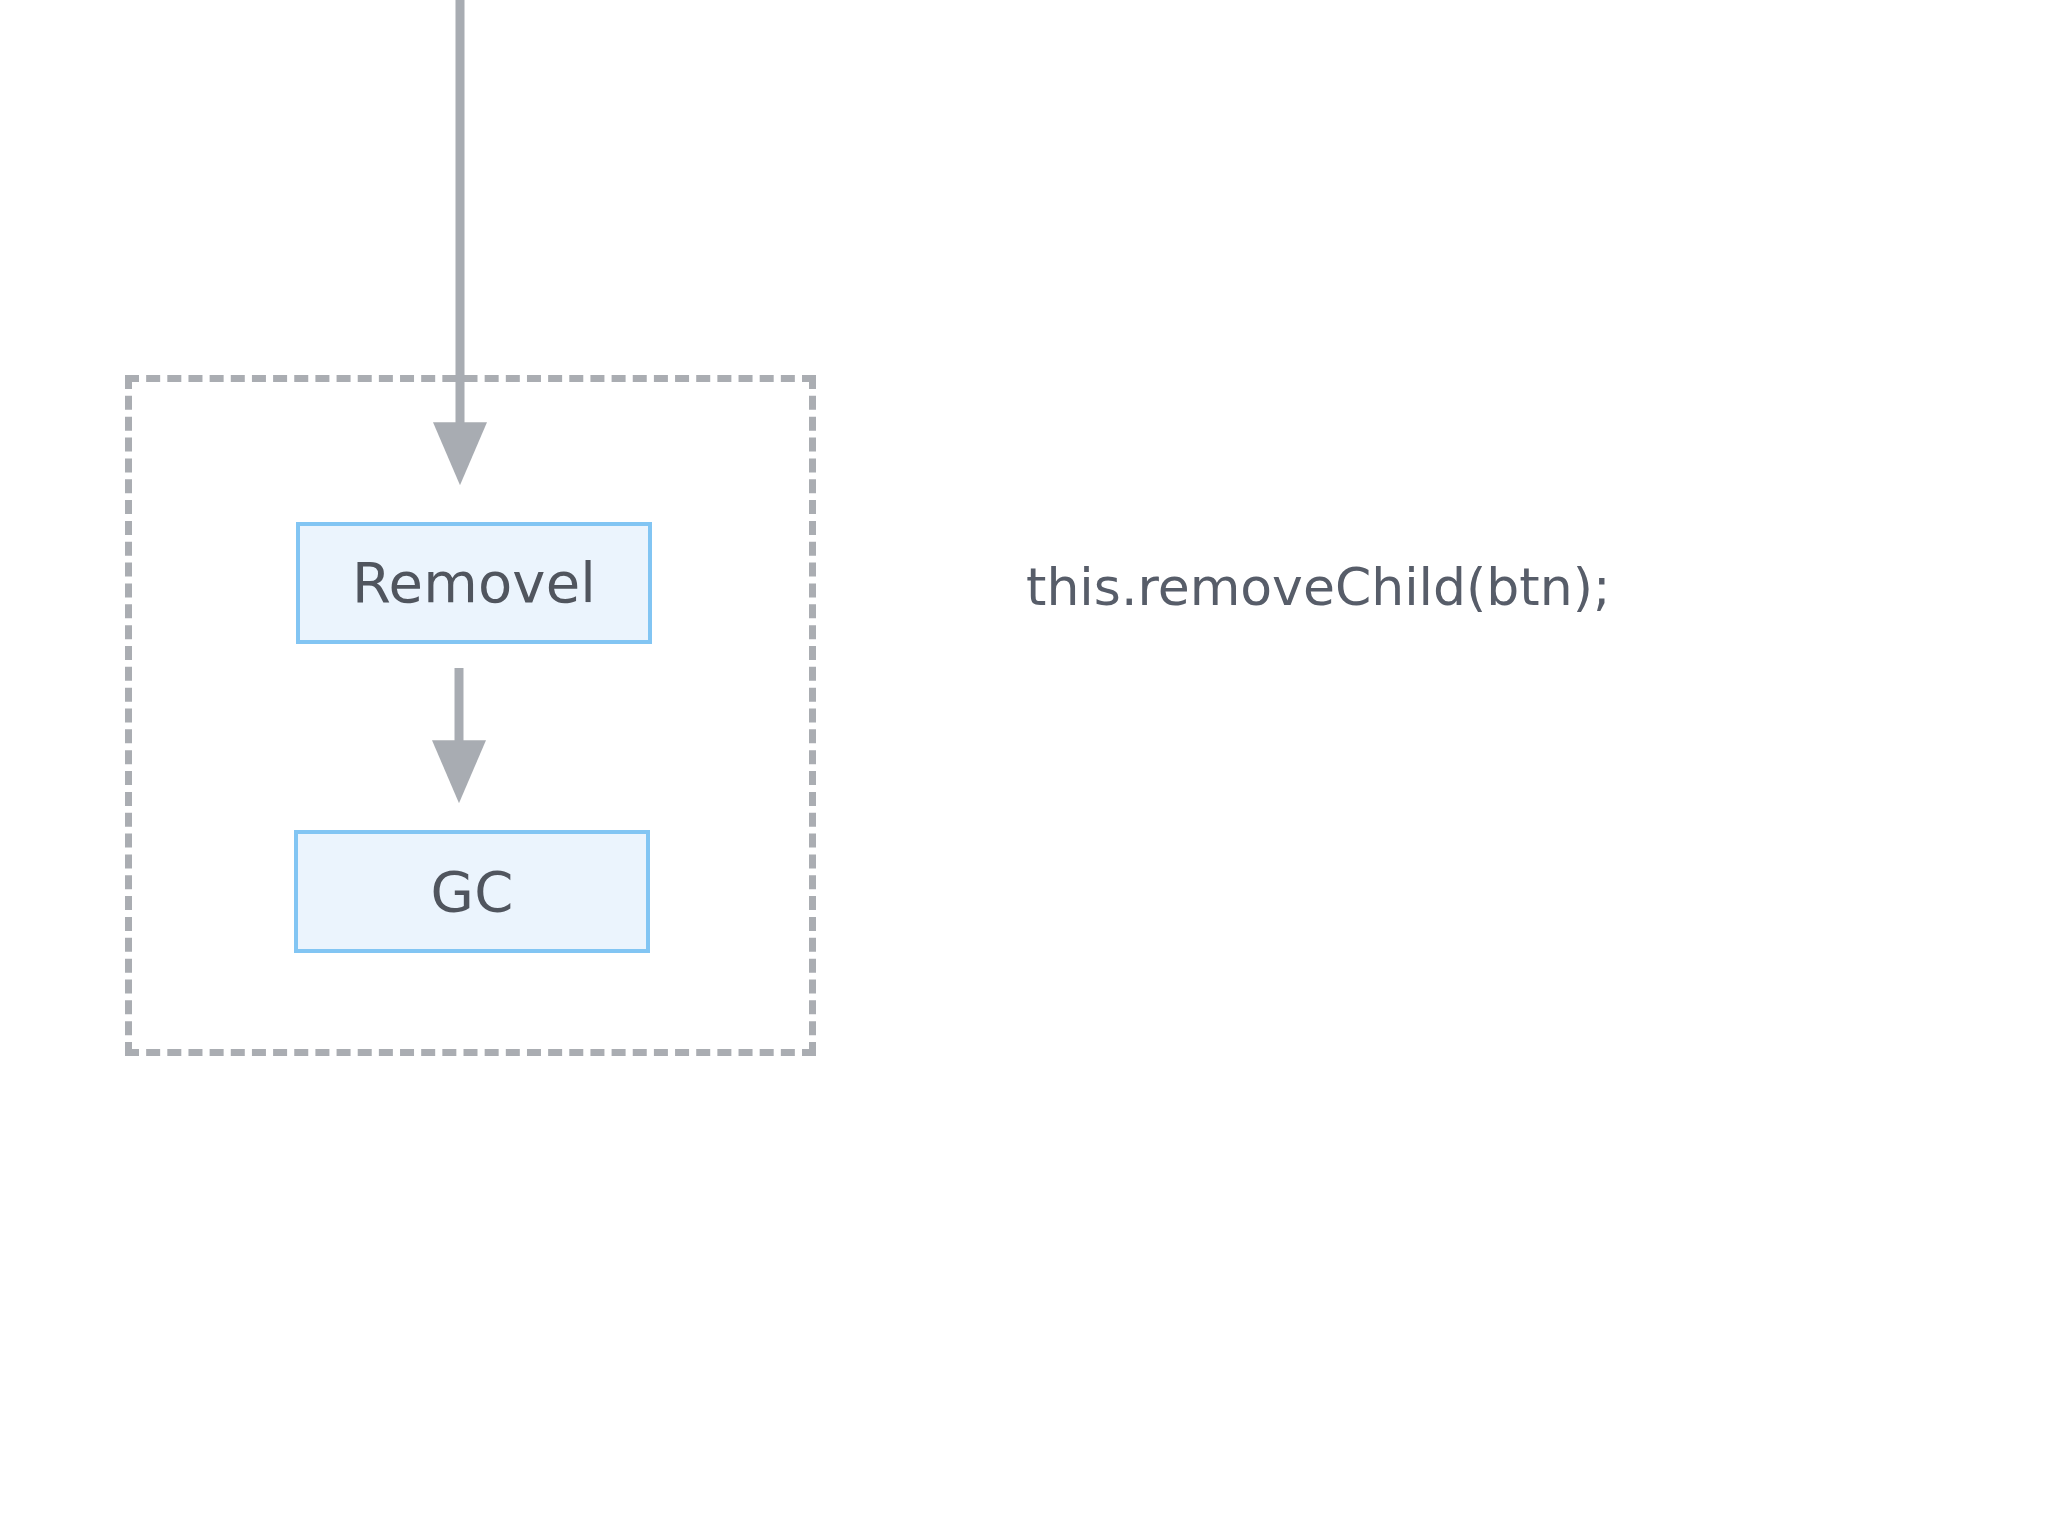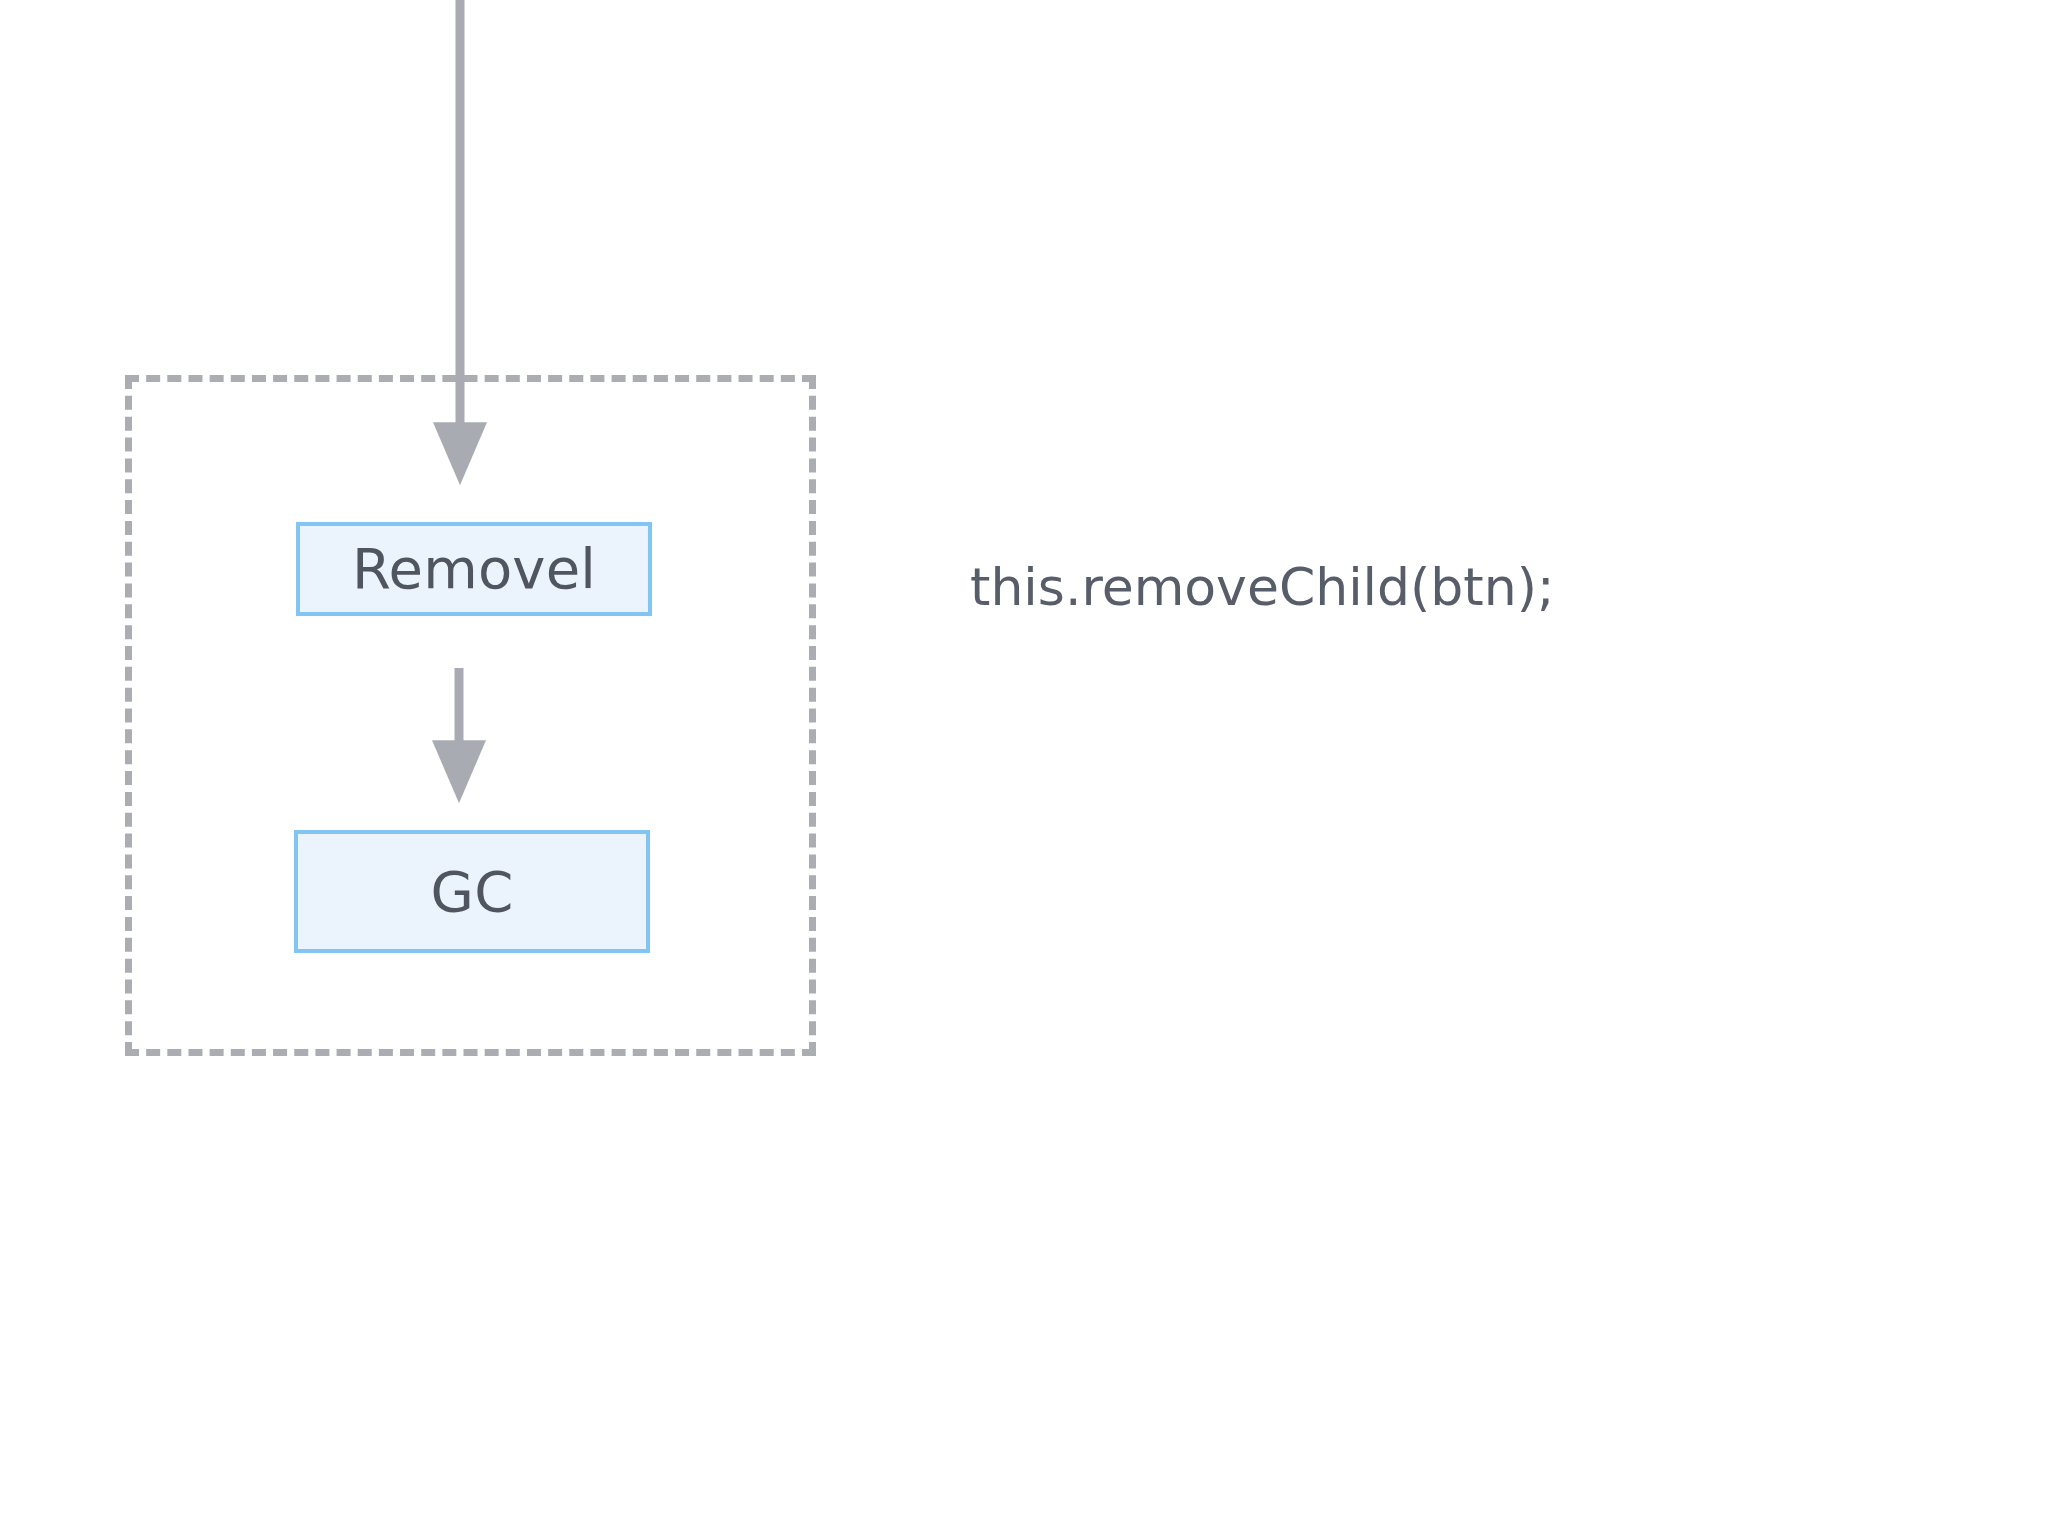--- a/index.html
+++ b/index.html
@@ -47,21 +47,21 @@
     font-weight: 400;
     color: #50555E;
     line-height: 1;
     letter-spacing: 0.2px;
     white-space: nowrap;
   }
   #node-removel {
     left: 296px;
     top: 522px;
     width: 356px;
-    height: 94px;
+    height: 122px;
   }
   #node-gc {
     left: 294px;
     top: 830px;
     width: 356px;
     height: 123px;
     justify-content: center;
   }
 
   
@@ -71,21 +71,21 @@
     top: 0;
     width: 2048px;
     height: 1536px;
     z-index: 2;
     pointer-events: none;
   }
 
   
   .code-annotation {
     position: absolute;
-    left: 970px;
+    left: 1026px;
     top: 556px;
     font-family: "DejaVu Sans", "Liberation Sans", sans-serif;
     font-size: 52px;
     font-weight: 400;
     color: #575D69;
     line-height: 1.2;
     white-space: nowrap;
     z-index: 5;
   }
 </style>

